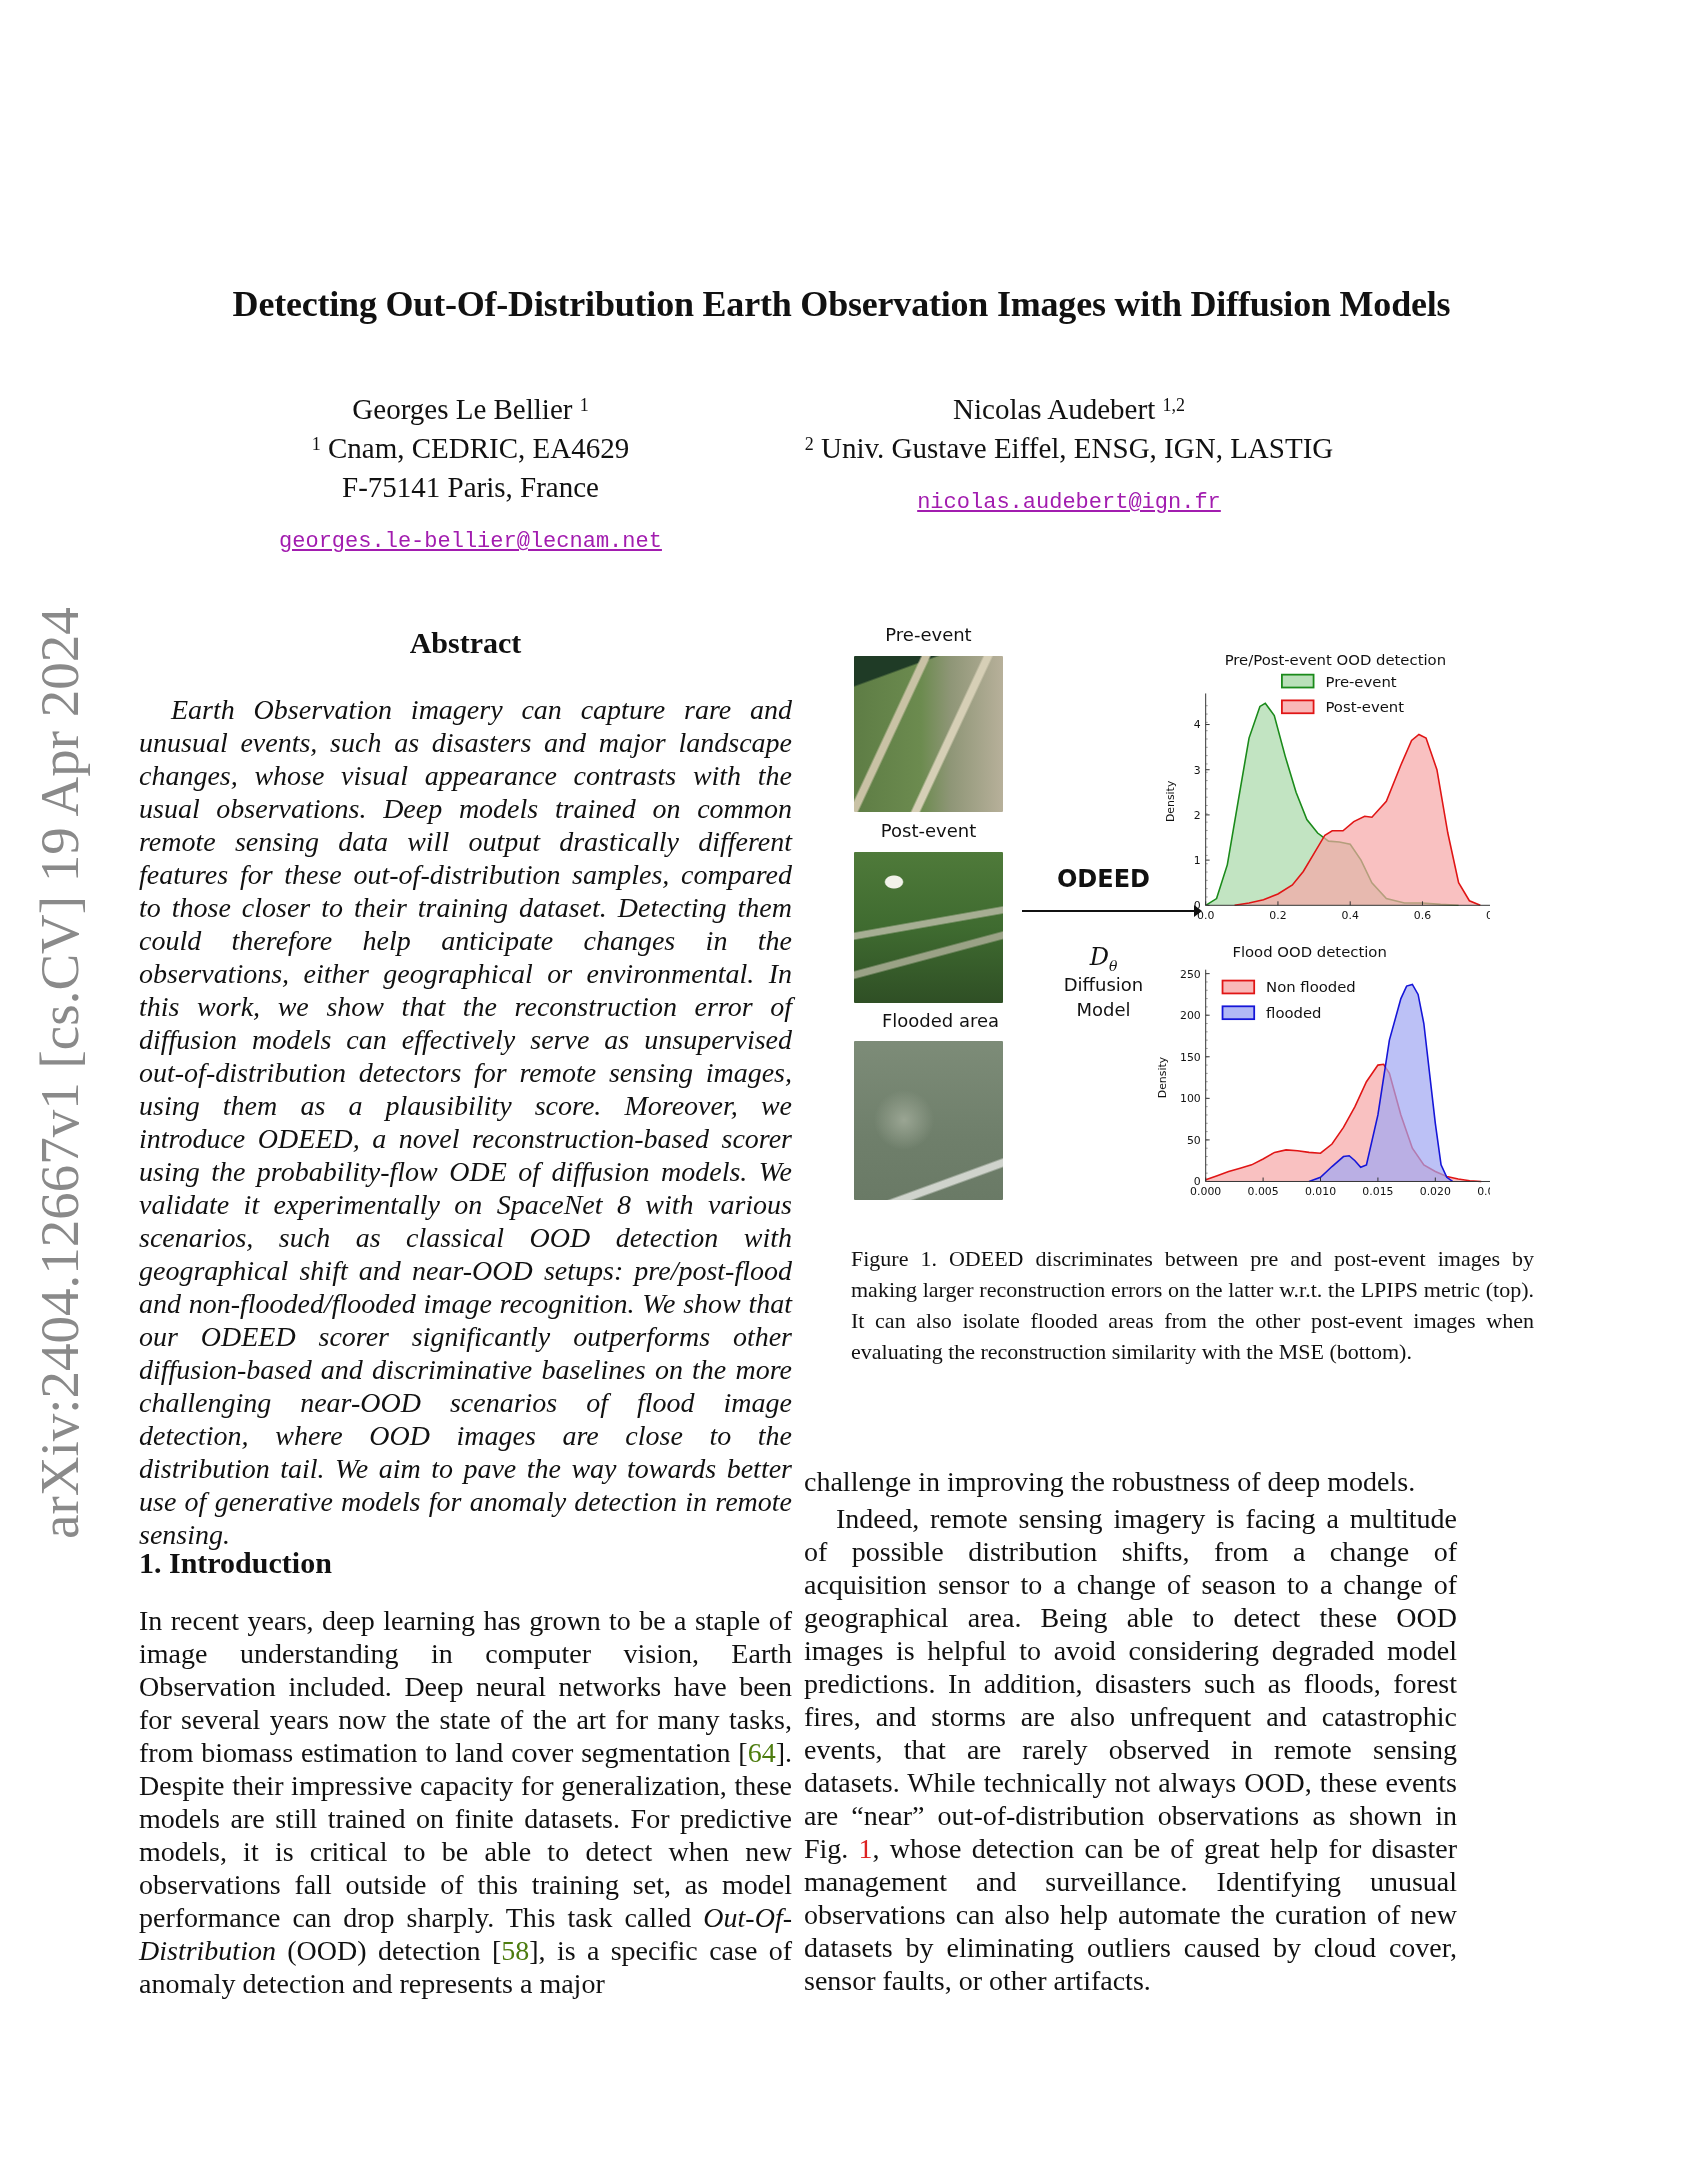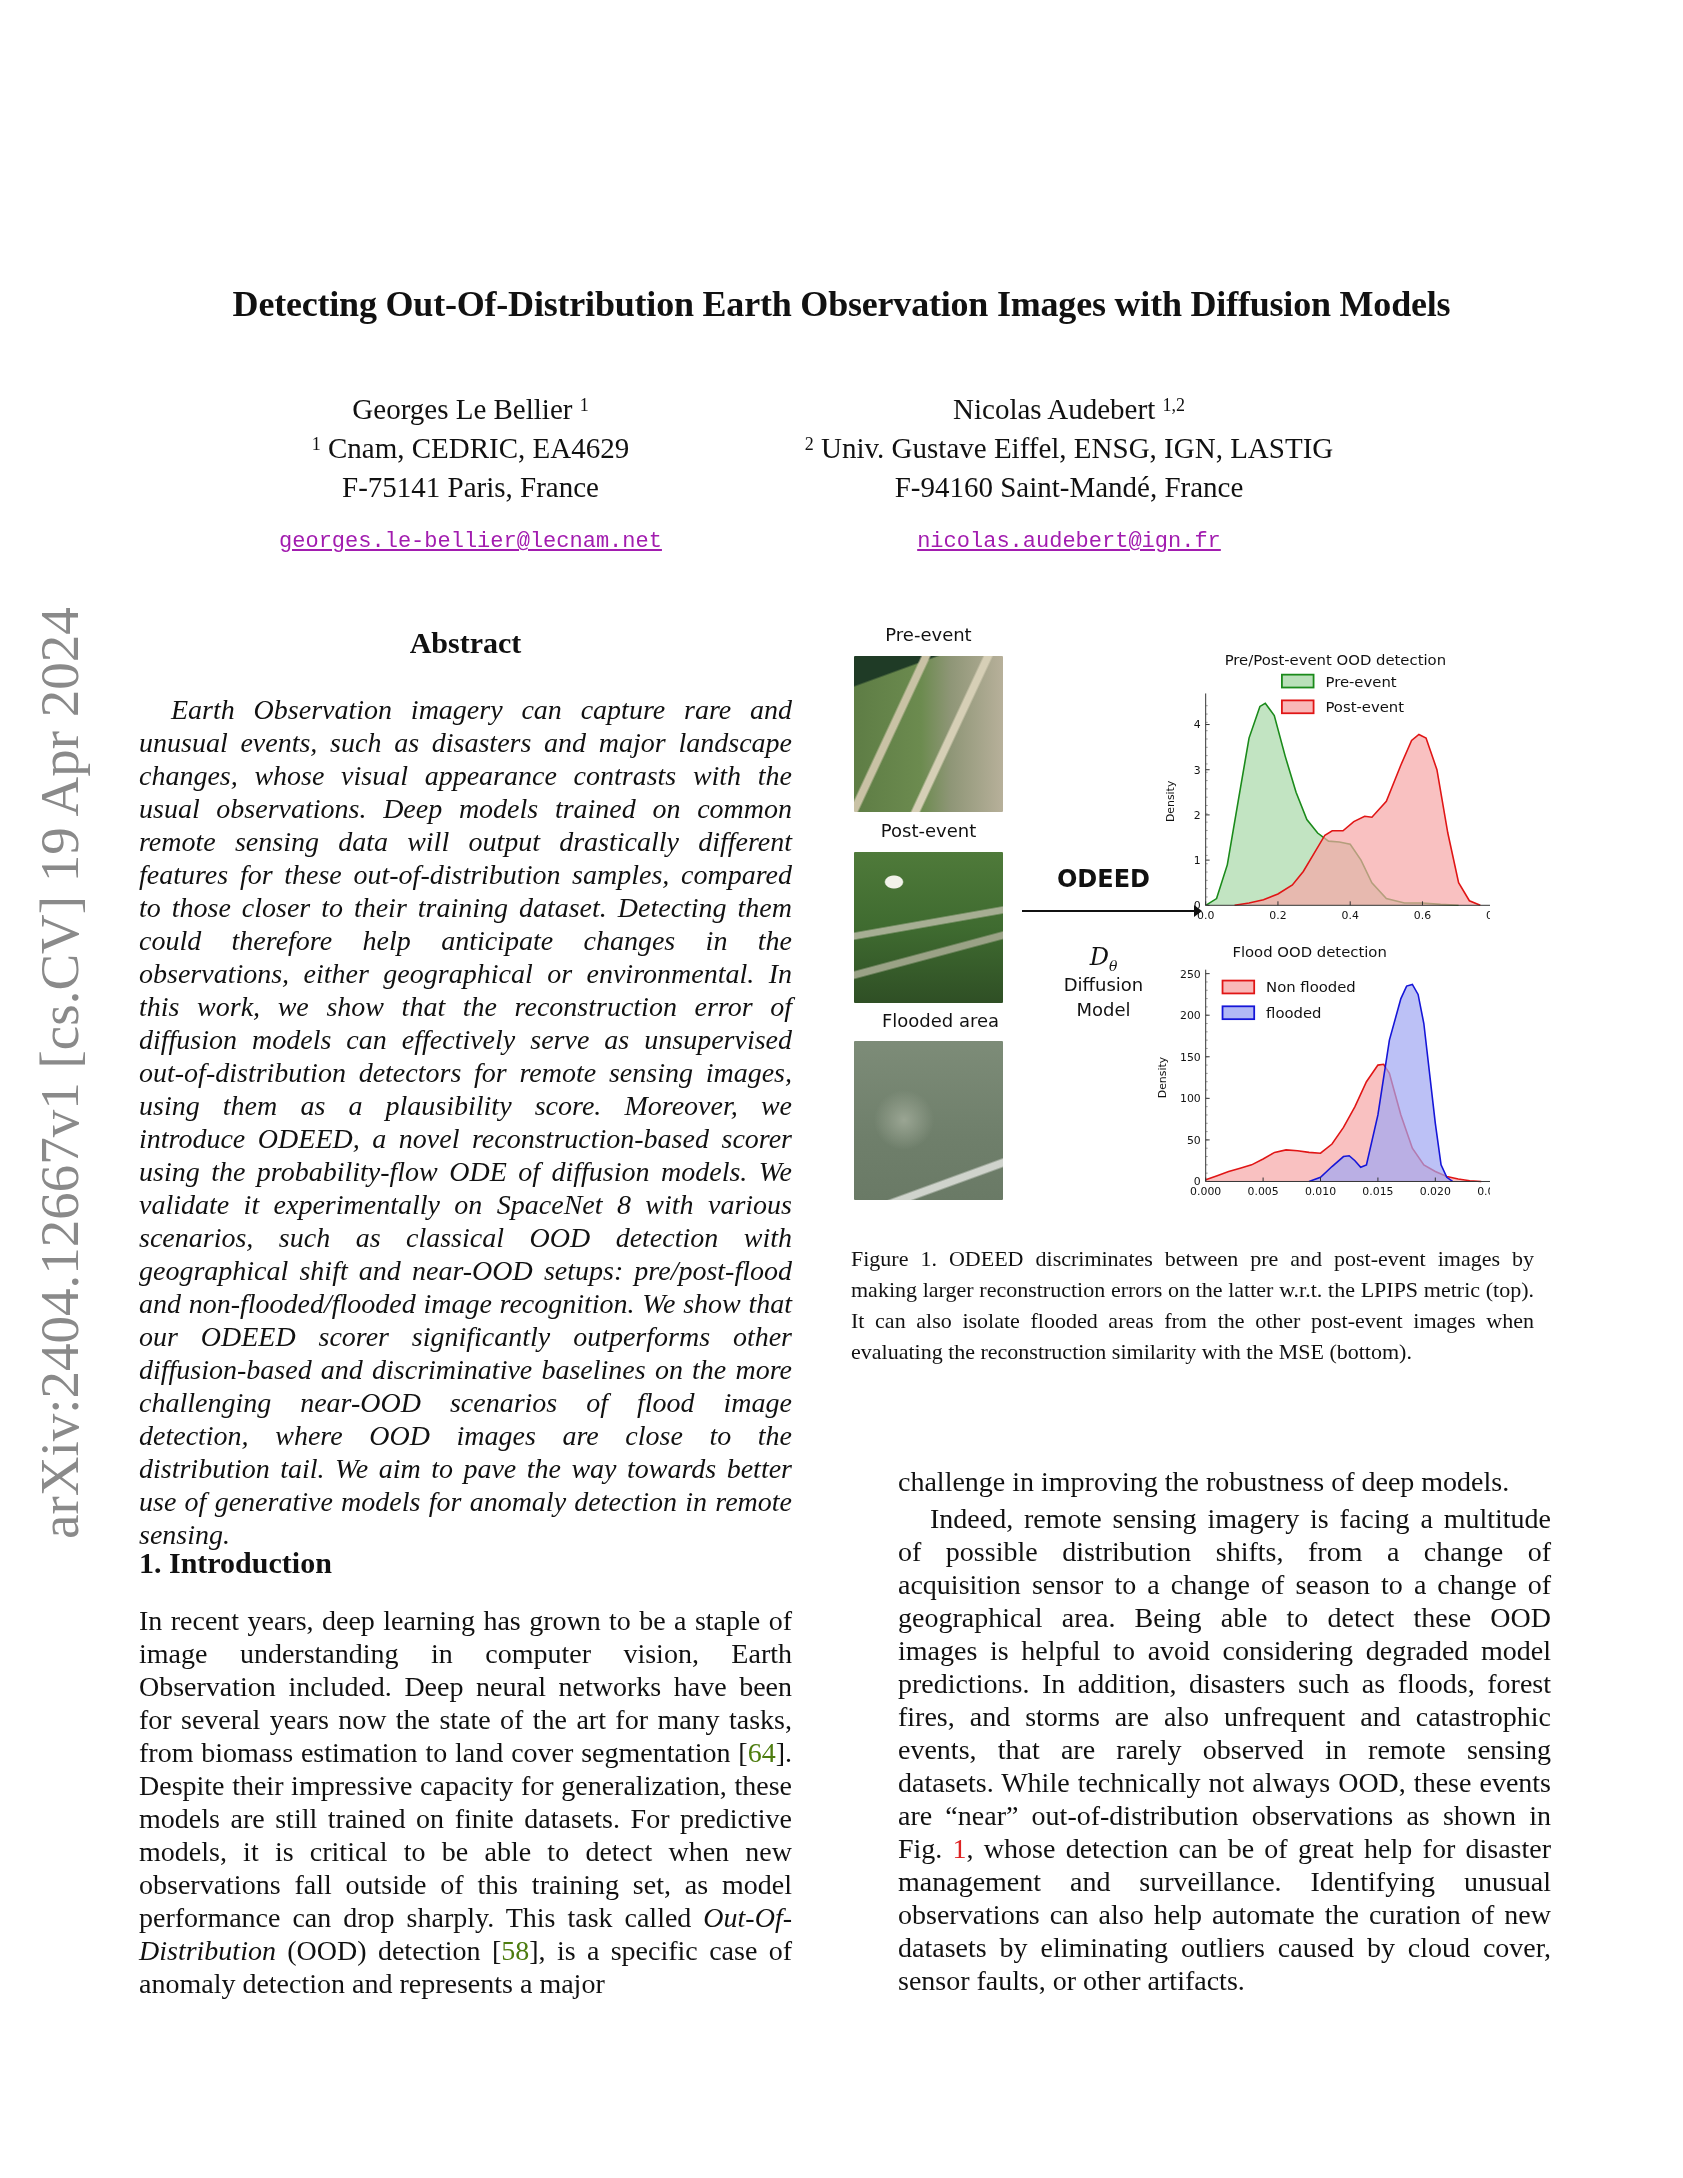--- a/index.html
+++ b/index.html
@@ -14,21 +14,21 @@
   sup { font-size:18px; vertical-align:top; position:relative; top:-4px; }
   .col { position:absolute; font-size:28px; line-height:33px; text-align:justify; }
   .abstract-head { position:absolute; left:139px; width:653px; top:626px; text-align:center; font-weight:bold; font-size:30px; }
   .abstract { left:139px; width:653px; top:693px; font-style:italic; }
   .indent { text-indent:32px; }
   .sec-head { position:absolute; left:139px; top:1546px; font-weight:bold; font-size:30px; }
   .intro { left:139px; width:653px; top:1604px; }
   .cite { color:#4d7c0f; }
   .figref { color:#d22; }
   .caption { position:absolute; left:851px; width:683px; top:1243px; font-size:22px; line-height:31px; text-align:justify; }
-  .right-body { left:898px; width:653px; top:1465px; }
+  .right-body { left:804px; width:653px; top:1465px; }
   .figure { position:absolute; left:846px; top:624px; width:693px; height:604px; }
   .fig-label { position:absolute; font-family:"DejaVu Sans",sans-serif; font-size:18px; color:#111; text-align:center; }
   .sat { position:absolute; left:8px; width:149px; border-radius:1px; }
   .odeed { position:absolute; left:198px; top:241px; width:119px; text-align:center; font-family:"DejaVu Sans",sans-serif; font-weight:bold; font-size:24px; }
   .arrow { position:absolute; left:176px; top:286px; width:176px; height:2px; background:#111; }
   .arrowhead { position:absolute; left:348px; top:281px; width:0; height:0; border-left:8px solid #111; border-top:6px solid transparent; border-bottom:6px solid transparent; }
   .dtheta { position:absolute; left:198px; top:319px; width:119px; text-align:center; font-family:"DejaVu Serif",serif; font-style:italic; font-size:24px; }
   .dtheta sub { font-size:14px; }
   .diff { position:absolute; left:188px; top:348px; width:139px; text-align:center; font-family:"DejaVu Sans",sans-serif; font-size:18px; line-height:25px; }
   .chart { position:absolute; }
@@ -43,21 +43,20 @@
 
 <div class="author" style="left:223px;width:495px;top:390px;">
   <div><span>Georges Le Bellier</span> <sup>1</sup></div>
   <div><sup>1</sup> <span>Cnam, CEDRIC, EA4629</span></div>
   <div>F-75141 Paris, France</div>
   <div class="email">georges.le-bellier@lecnam.net</div>
 </div>
 <div class="author" style="left:752px;width:634px;top:390px;">
   <div><span>Nicolas Audebert</span> <sup>1,2</sup></div>
   <div><sup>2</sup> <span>Univ. Gustave Eiffel, ENSG, IGN, LASTIG</span></div>
-  <div>F-94160 Saint-Mandé, France</div>
   <div class="email">nicolas.audebert@ign.fr</div>
 </div>
 
 <div class="abstract-head">Abstract</div>
 <div class="col abstract indent">Earth Observation imagery can capture rare and unusual events, such as disasters and major landscape changes, whose visual appearance contrasts with the usual observations. Deep models trained on common remote sensing data will output drastically different features for these out-of-distribution samples, compared to those closer to their training dataset. Detecting them could therefore help anticipate changes in the observations, either geographical or environmental. In this work, we show that the reconstruction error of diffusion models can effectively serve as unsupervised out-of-distribution detectors for remote sensing images, using them as a plausibility score. Moreover, we introduce ODEED, a novel reconstruction-based scorer using the probability-flow ODE of diffusion models. We validate it experimentally on SpaceNet 8 with various scenarios, such as classical OOD detection with geographical shift and near-OOD setups: pre/post-flood and non-flooded/flooded image recognition. We show that our ODEED scorer significantly outperforms other diffusion-based and discriminative baselines on the more challenging near-OOD scenarios of flood image detection, where OOD images are close to the distribution tail. We aim to pave the way towards better use of generative models for anomaly detection in remote sensing.</div>
 
 <div class="sec-head">1. Introduction</div>
 <div class="col intro"><span>In recent years, deep learning has grown to be a staple of image understanding in computer vision, Earth Observation included. Deep neural networks have been for several years now the state of the art for many tasks, from biomass estimation to land cover segmentation [</span><span class="cite">64</span><span>]. Despite their impressive capacity for generalization, these models are still trained on finite datasets. For predictive models, it is critical to be able to detect when new observations fall outside of this training set, as model performance can drop sharply. This task called </span><i>Out-Of-Distribution</i><span> (OOD) detection [</span><span class="cite">58</span><span id="p1d">], is a specific case of anomaly detection and represents a major</span></div>
 
 <div class="figure">

